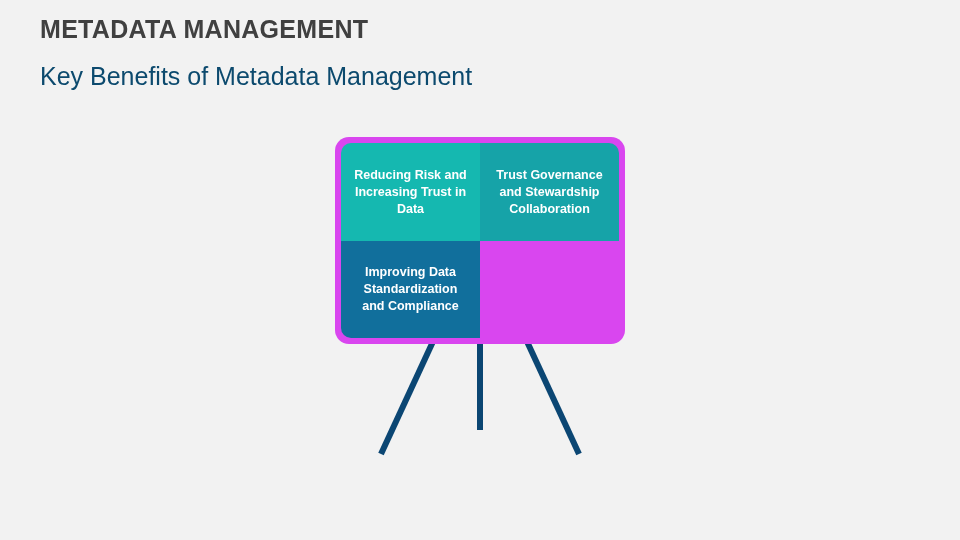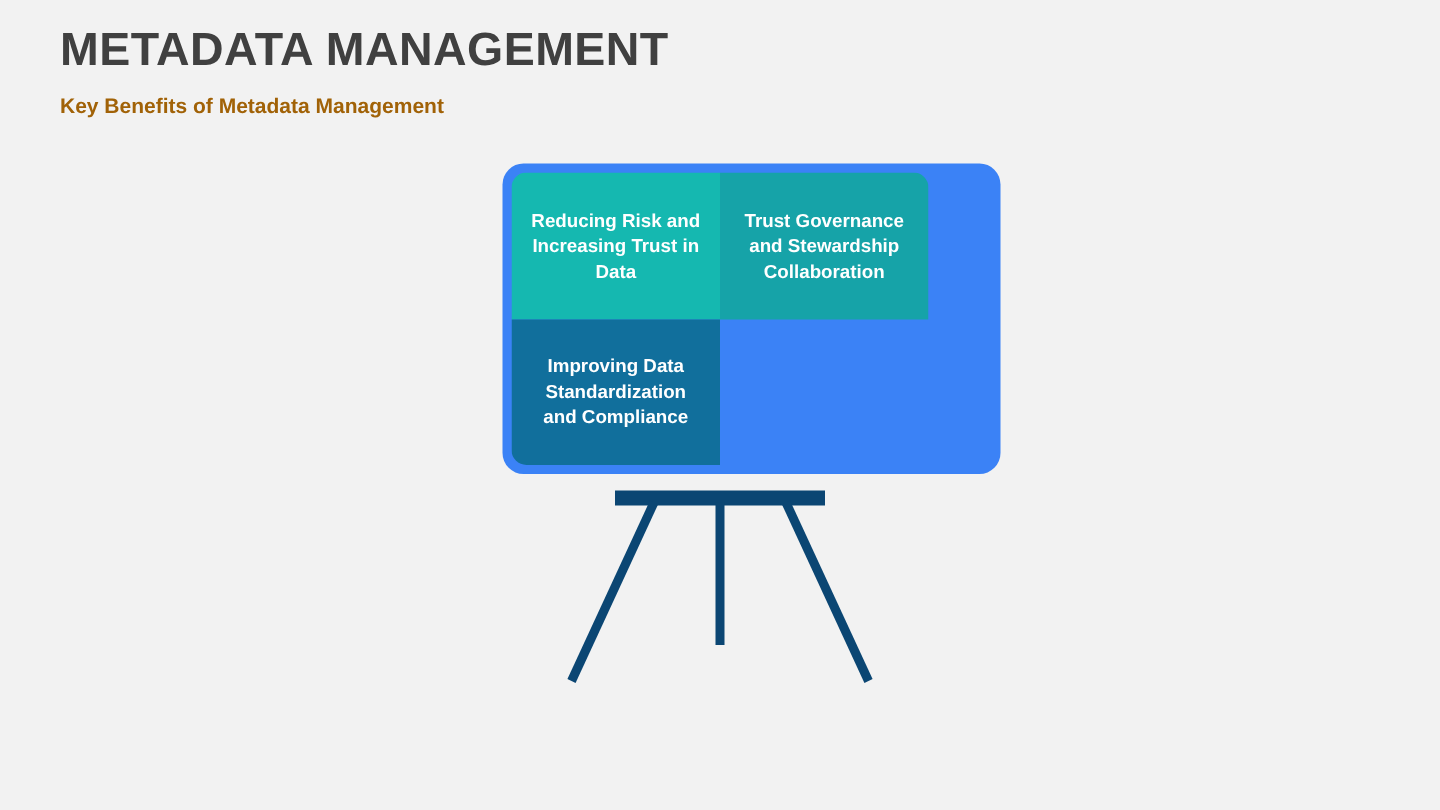--- a/index.html
+++ b/index.html
@@ -1,19 +1,19 @@
 <!DOCTYPE html>
 <html><head>
 <meta charset="utf-8">
 <style>
   html, body { margin:0; padding:0; }
   body { width:960px; height:540px; background:#f2f2f2; position:relative; overflow:hidden; font-family:"Liberation Sans", sans-serif; }
-  .title { position:absolute; left:40px; top:15px; font-size:31px; font-weight:bold; color:#404040; letter-spacing:0.3px; }
-  .subtitle { position:absolute; left:40px; top:62px; font-size:14px; color:#a16207;font-weight:bold; }
-  .board { position:absolute; left:335px; top:109px; width:332px; height:207px; background:#3b82f6; border-radius:14px; }
+  .title { position:absolute; left:40px; top:15px; font-size:25px; font-weight:bold; color:#404040; letter-spacing:0.3px; }
+  .subtitle { position:absolute; left:40px; top:62px; font-size:25px; color:#0c4a6e; }
+  .board { position:absolute; left:335px; top:137px; width:290px; height:207px; background:#d946ef; border-radius:14px; }
   .grid { position:absolute; left:6px; top:6px; width:278px; height:195px; border-radius:10px; overflow:hidden; display:grid; grid-template-columns:139px 139px; grid-template-rows:98px 97px; }
   .cell { display:flex; align-items:center; justify-content:center; text-align:center; color:#fff; font-size:12.5px; font-weight:bold; line-height:17px; padding:0 10px; }
   svg.legs { position:absolute; left:0; top:0; }
 </style>
 </head>
 <body>
 
 <div class="title">METADATA MANAGEMENT</div>
 <div class="subtitle">Key Benefits of Metadata Management</div>
 

